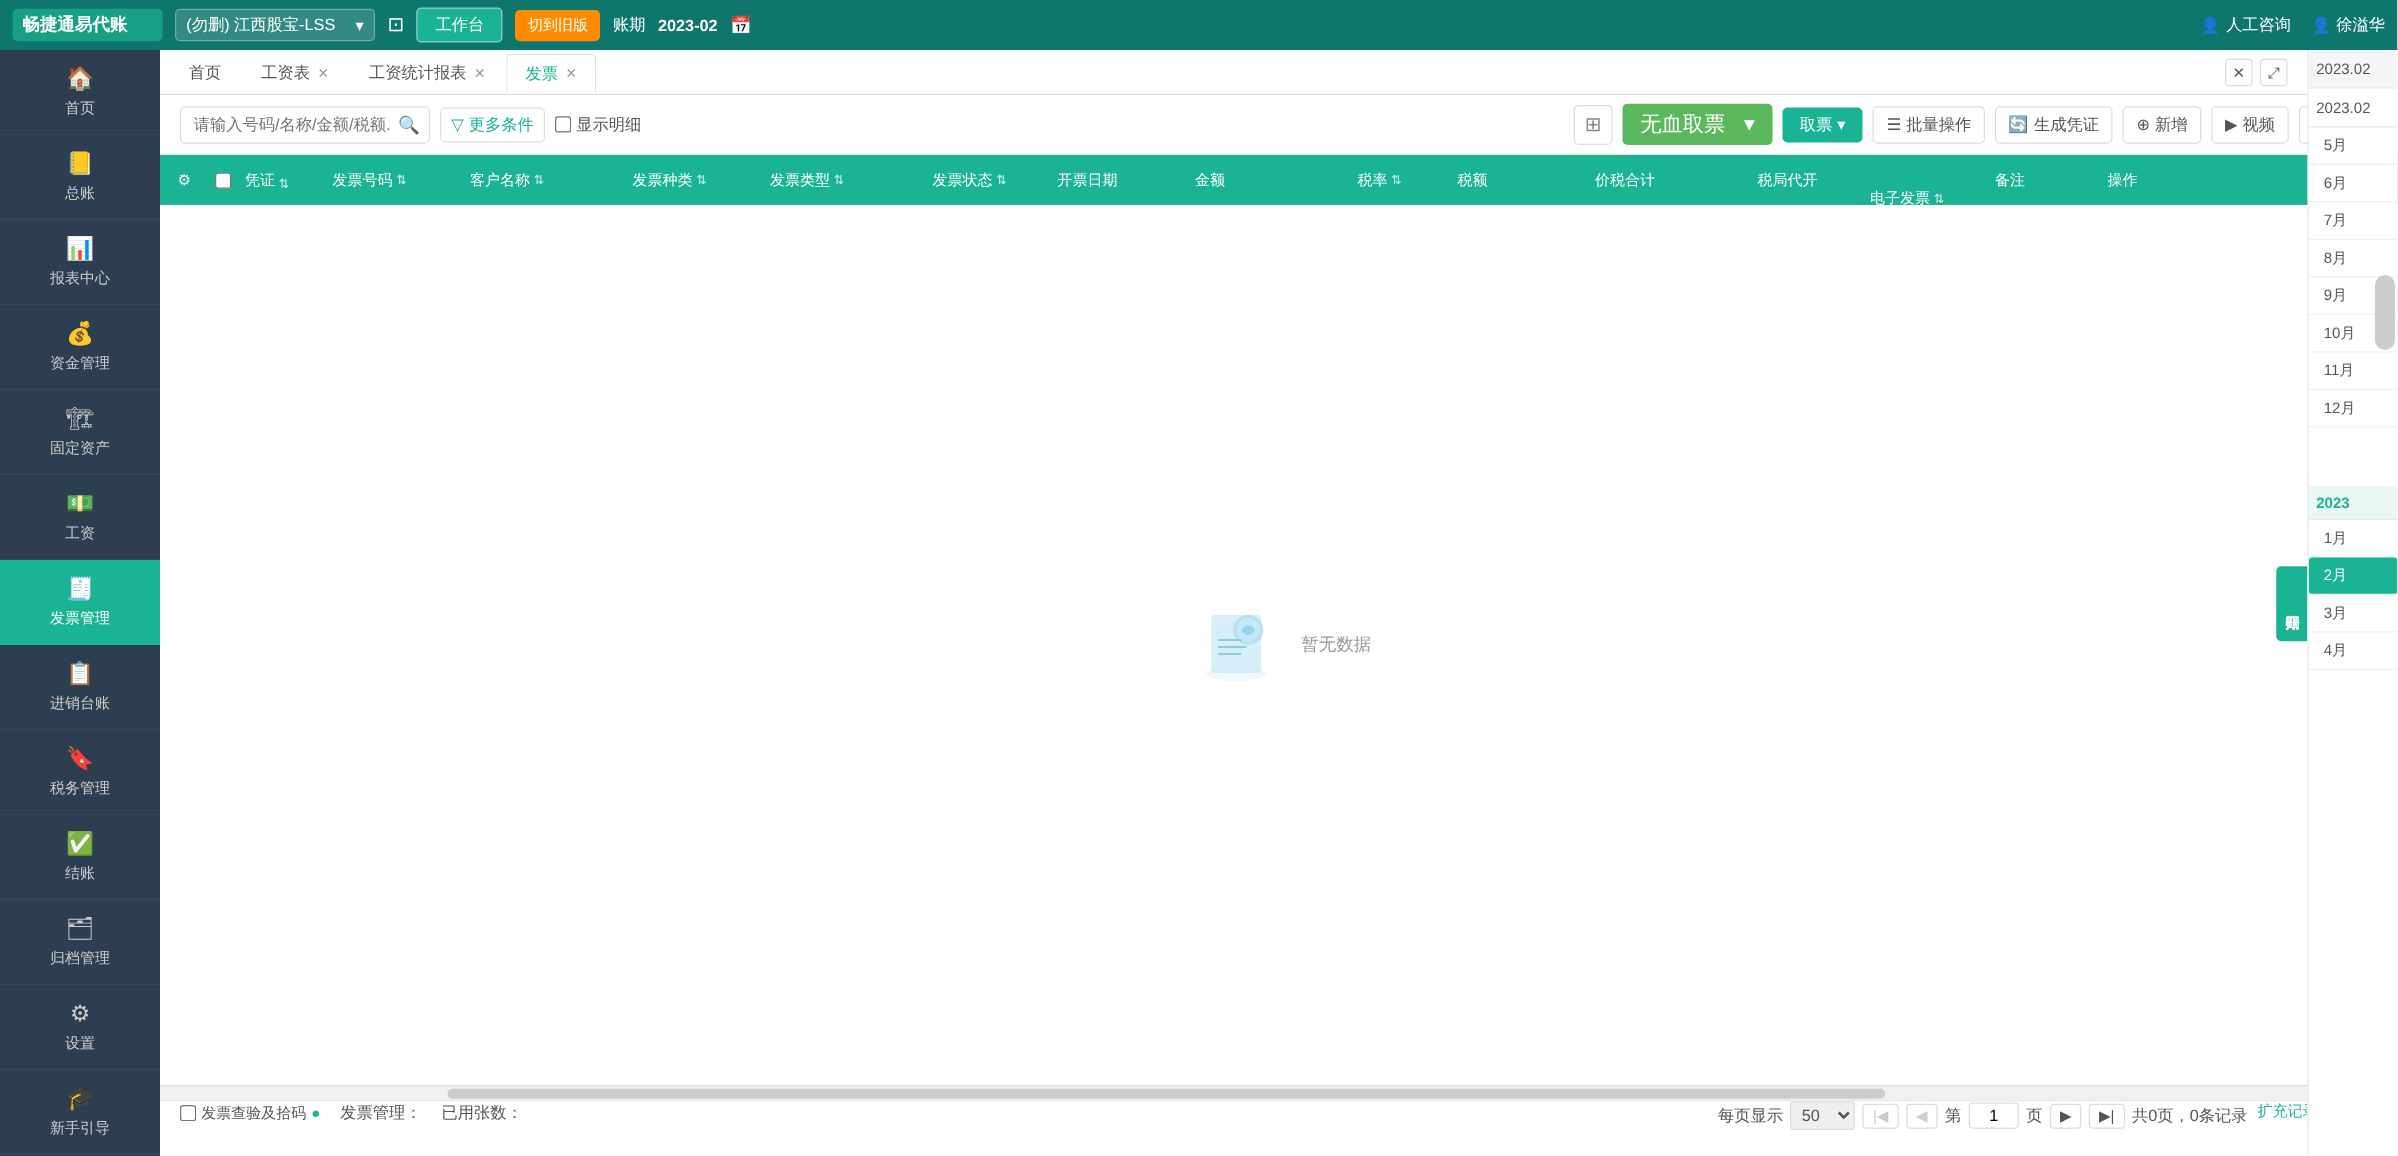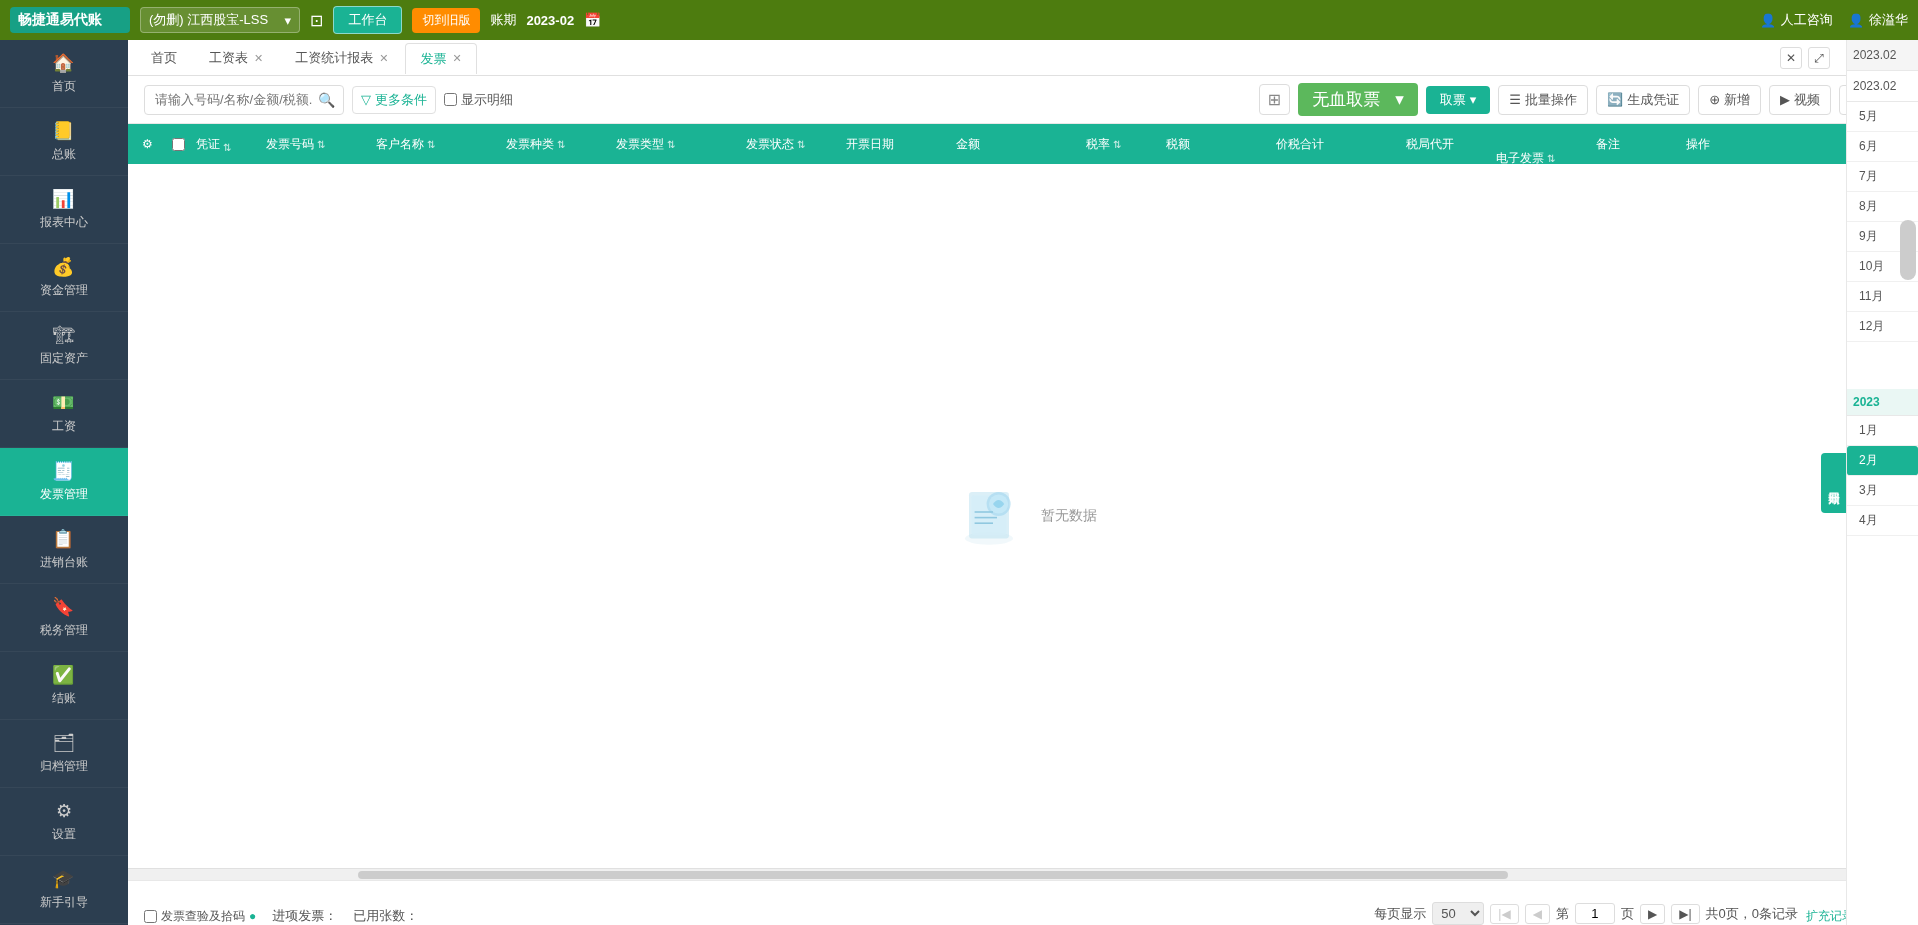--- a/index.html
+++ b/index.html
@@ -1,21 +1,21 @@
 <!DOCTYPE html>
 <html><head>
   <meta charset="utf-8">
   <style>
     * { box-sizing: border-box; margin: 0; padding: 0; font-family: 'Microsoft YaHei', Arial, sans-serif; }
     body { width: 1918px; height: 925px; overflow: hidden; display: flex; flex-direction: column; background: #f0f2f5; }
 
     
     .top-header {
       height: 40px;
-      background: #4d7c0f;
+      background: #0f766e;
       display: flex;
       align-items: center;
       padding: 0 10px;
       gap: 10px;
       flex-shrink: 0;
     }
     .logo-area {
       display: flex;
       align-items: center;
       gap: 6px;
@@ -316,21 +316,21 @@
       height: 80px;
     }
     .empty-text { color: #999; font-size: 14px; }
 
     
     .table-footer {
       height: 45px;
       background: #fff;
       border-top: 1px solid #e8e8e8;
       display: flex;
-      align-items: flex-end;
+      align-items: flex-start;
       padding: 0 16px;
       gap: 8px;
       font-size: 13px;
       color: #555;
       flex-shrink: 0;
     }
     .footer-info {
       display: flex;
       align-items: center;
       gap: 16px;
@@ -728,21 +728,21 @@
       <div style="position:absolute;left:230px;top:2px;width:1150px;height:8px;background:#ccc;border-radius:4px;"></div>
     </div>
 
     <div class="table-footer">
       <div class="footer-info">
         <div class="footer-check">
           <input type="checkbox" style="">
           <span>发票查验及拾码</span>
           <span class="dot">●</span>
         </div>
-        <span>进项发票：</span>
+        <span>发票管理：</span>
         <span>已用张数：</span>
       </div>
       <div class="pagination">
         <span>每页显示</span>
         <select class="per-page-select">
           <option>50</option>
           <option>20</option>
           <option>100</option>
         </select>
         <button class="page-btn" disabled="">|◀</button>

